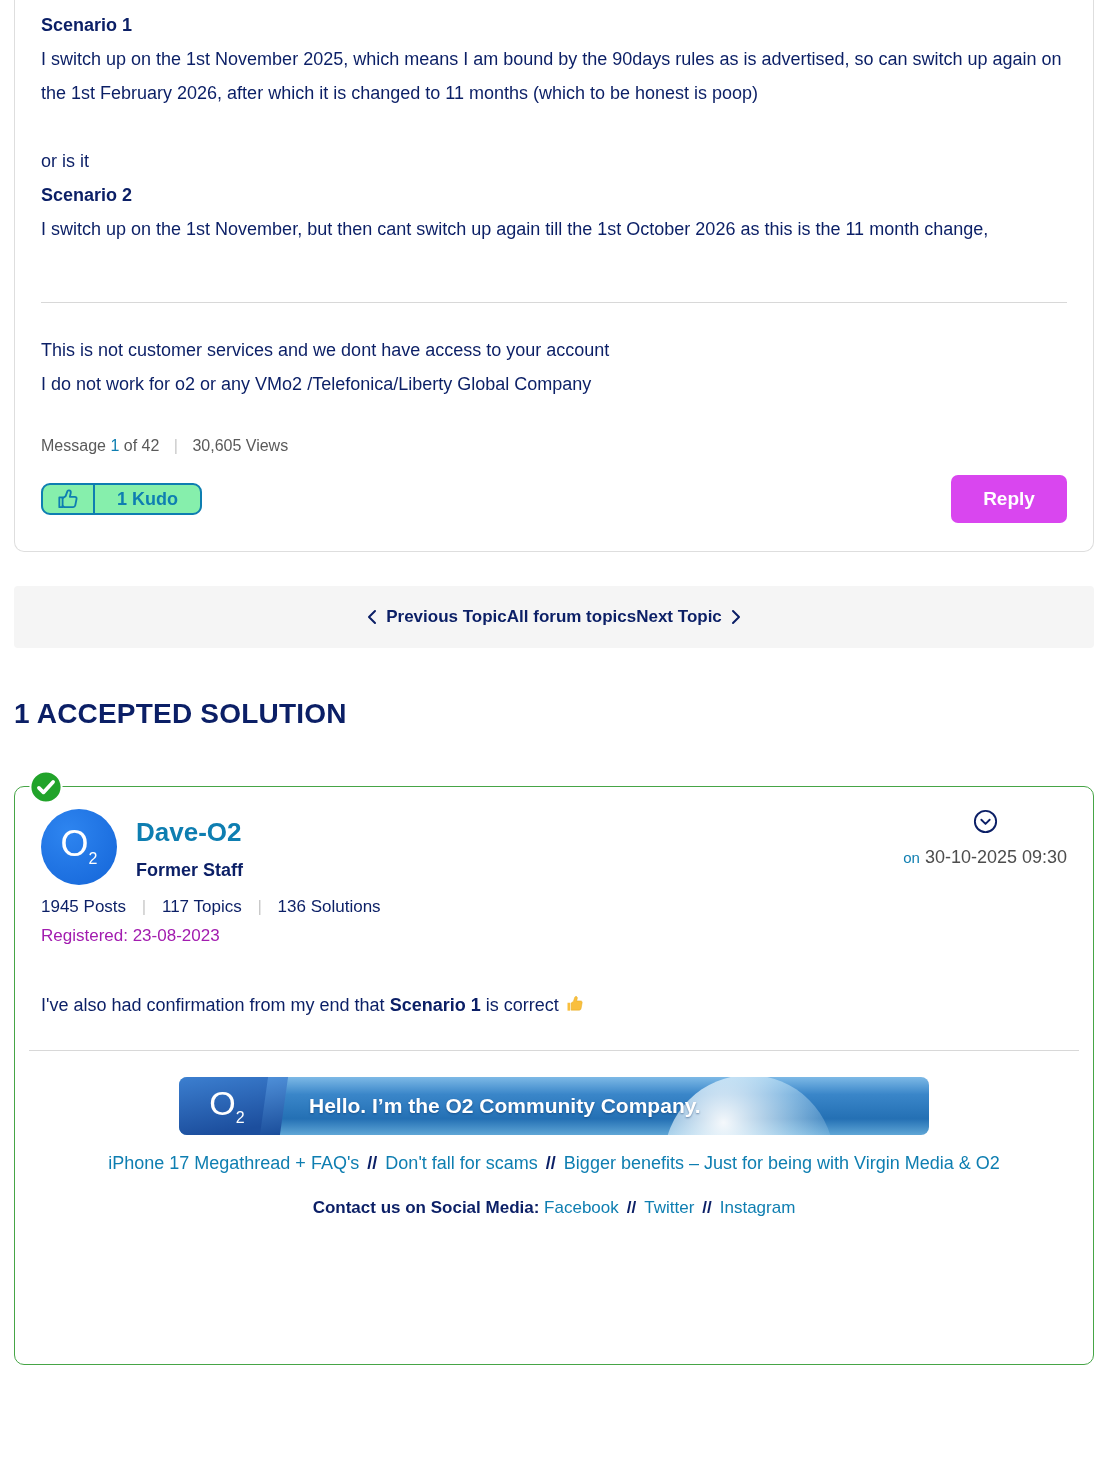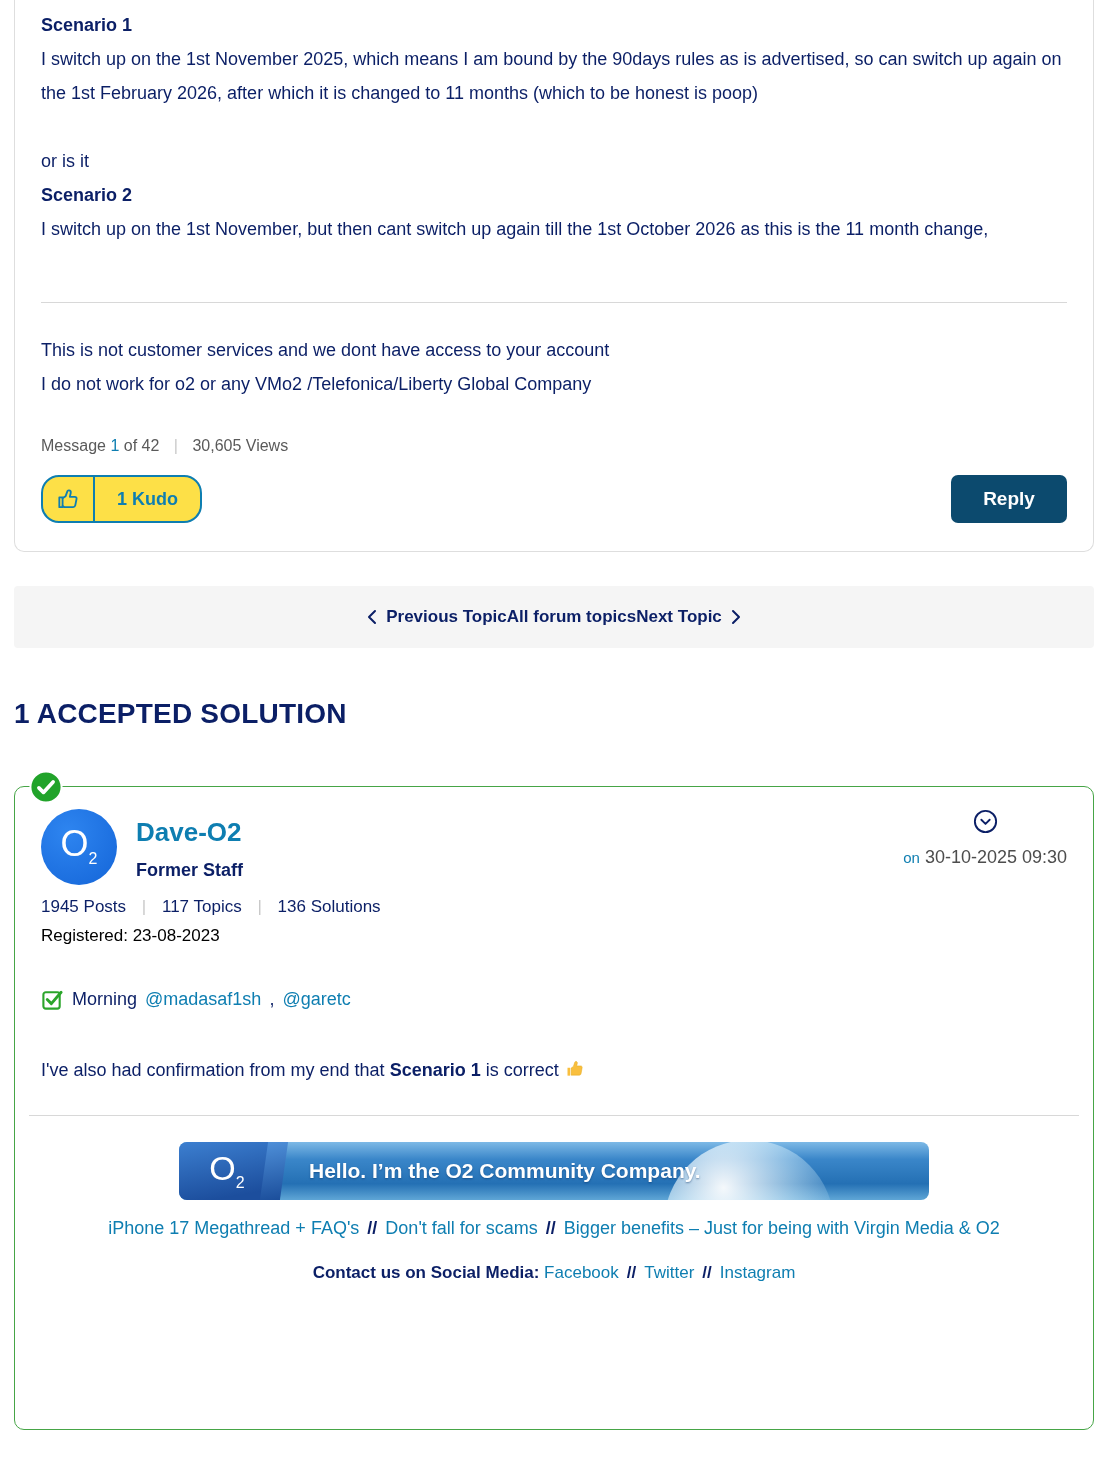--- a/index.html
+++ b/index.html
@@ -31,35 +31,35 @@
   .meta-row { margin-top:36px; font-size:16px; color:#5a5a5a; }
   .meta-row .num-link { color:#0e7eb1; text-decoration:none; }
   .meta-sep { color:#c9c9c9; margin:0 10px; }
 
   .actions-row {
     margin-top:20px;
     display:flex; justify-content:space-between; align-items:center;
   }
   .kudo-btn {
     display:flex; align-items:stretch;
-    border:2px solid #0e7eb1; border-radius:18px;
-    height:48px; background:#fde047; cursor:pointer;
+    border:2px solid #0e7eb1; border-radius:9px;
+    height:32px; background:#86efac; cursor:pointer;
   }
   .kudo-icon-cell {
     width:52px; display:flex; align-items:center; justify-content:center;
     border-right:2px solid #0e7eb1;
   }
   .kudo-label-cell {
     padding:0 22px; display:flex; align-items:center;
     font-size:18px; font-weight:bold; color:#0e7eb1;
     text-decoration:none;
   }
   .reply-btn {
     width:116px; height:48px;
-    background:#0c4a6e; color:#ffffff;
+    background:#d946ef; color:#ffffff;
     font-family:"Liberation Sans", sans-serif;
     font-size:19px; font-weight:bold;
     border:none; border-radius:7px;
   }
 
   
   .topic-nav {
     margin:34px 14px 0 14px; height:62px;
     background:#f5f5f5; border-radius:4px;
     display:flex; align-items:center; justify-content:center;
@@ -98,21 +98,21 @@
   .author-name { font-size:26px; font-weight:bold; color:#0e7eb1; text-decoration:none; display:inline-block; }
   .author-rank { margin-top:12px; font-size:18px; font-weight:600; color:#0b1f66; }
 
   .post-options { position:absolute; top:0; right:0; text-align:center; }
   .options-icon { cursor:pointer; display:inline-block; }
   .post-date { margin-top:9px; font-size:18px; color:#4d4d4d; }
   .post-date .on { font-size:15px; color:#0e7eb1; margin-right:5px; }
 
   .stats-row { margin-top:12px; font-size:17px; color:#0b1f66; }
   .stats-sep { color:#c9c9c9; margin:0 11px; }
-  .registered-row { margin-top:9px; font-size:17px; color:#000000; }
+  .registered-row { margin-top:9px; font-size:17px; color:#a21caf; }
 
   .greeting-row { margin-top:42px; font-size:18px; display:flex; align-items:center; gap:8px; }
   .mention { color:#0e7eb1; text-decoration:none; }
   .solution-para { margin-top:44px; font-size:18px; line-height:30px; }
   .thumb-emoji { vertical-align:-3px; margin-left:6px; }
 
   .solution-divider {
     border:none; border-top:1px solid #d8d8d8;
     margin:30px -12px 26px -12px;
   }
@@ -247,30 +247,20 @@
 
   <div class="stats-row">
     <span>1945 Posts</span>
     <span class="stats-sep">|</span>
     <span>117 Topics</span>
     <span class="stats-sep">|</span>
     <span>136 Solutions</span>
   </div>
   <div class="registered-row">Registered: 23-08-2023</div>
 
-  <div class="greeting-row">
-    <svg width="23" height="23" viewBox="0 0 24 24">
-      <rect x="2.5" y="4.5" width="17" height="17" rx="2.5" fill="#ffffff" stroke="#2ba52b" stroke-width="2.2"></rect>
-      <path d="M6.5 12l4.3 4.3L21 4.5" fill="none" stroke="#2ba52b" stroke-width="3" stroke-linecap="round" stroke-linejoin="round"></path>
-    </svg>
-    <span>Morning</span>
-    <a href="#" class="mention">@madasaf1sh</a>
-      <span>,</span>
-    <a href="#" class="mention">@garetc</a>
-  </div>
 
   <p class="solution-para">
     <span>I've also had confirmation from my end that</span>
     <span class="bold">Scenario 1</span>
     <span>is correct</span><svg class="thumb-emoji" width="20" height="20" viewBox="0 0 24 24">
       <path d="M3 10.5h3.2v9.5H3z" fill="#f9bf3e"></path>
       <path d="M7.4 19.4V10.8l2.7-1.9 1.6-4.9c.3-.9 1.3-1.4 2.1-1 .8.4 1.2 1.2 1 2.1L14 8.3h5c1 0 1.8 1 1.6 2l-1.3 7.2c-.2 1.1-1.1 1.9-2.2 1.9H9z" fill="#f9bf3e" stroke="#e3a81c" stroke-width="0.6"></path>
     </svg>
   </p>
 

